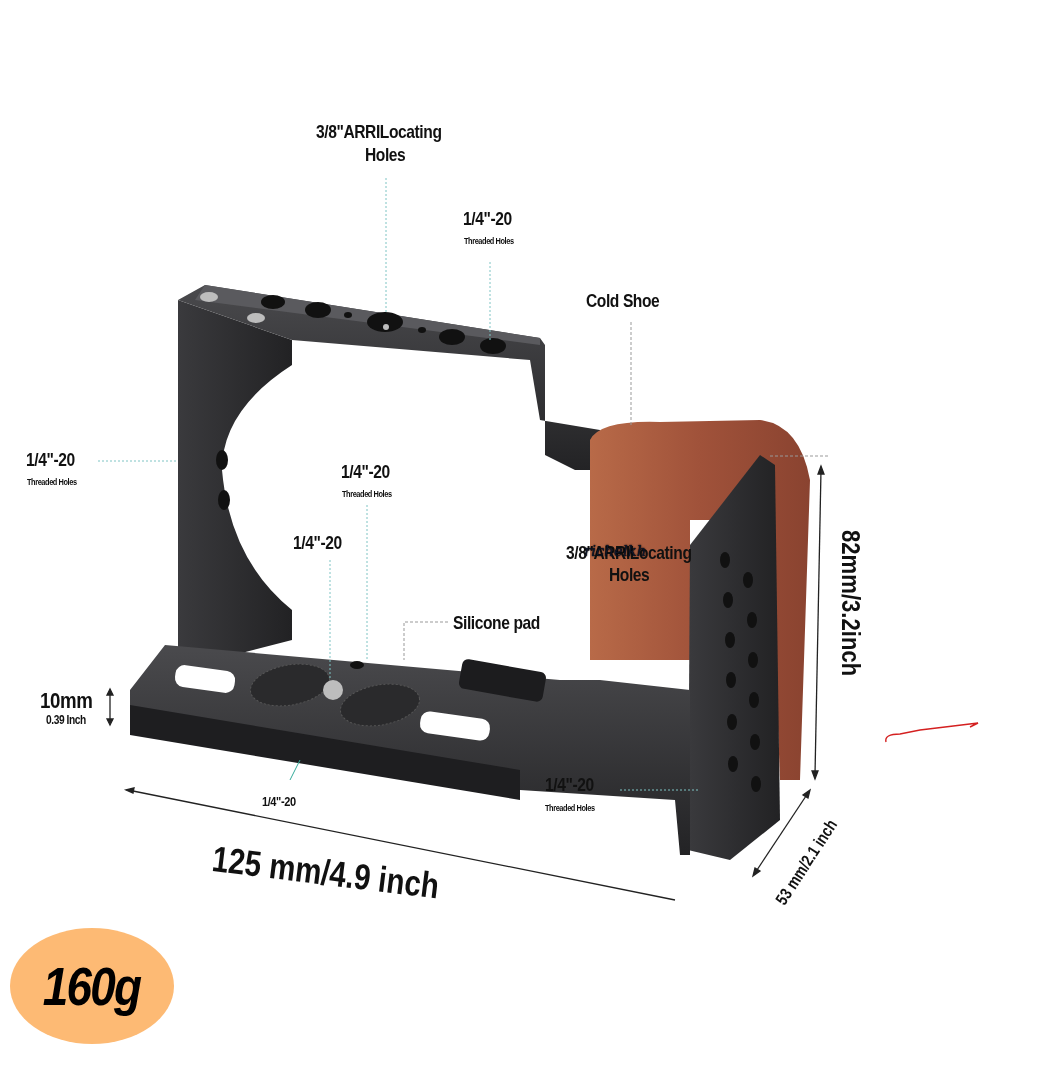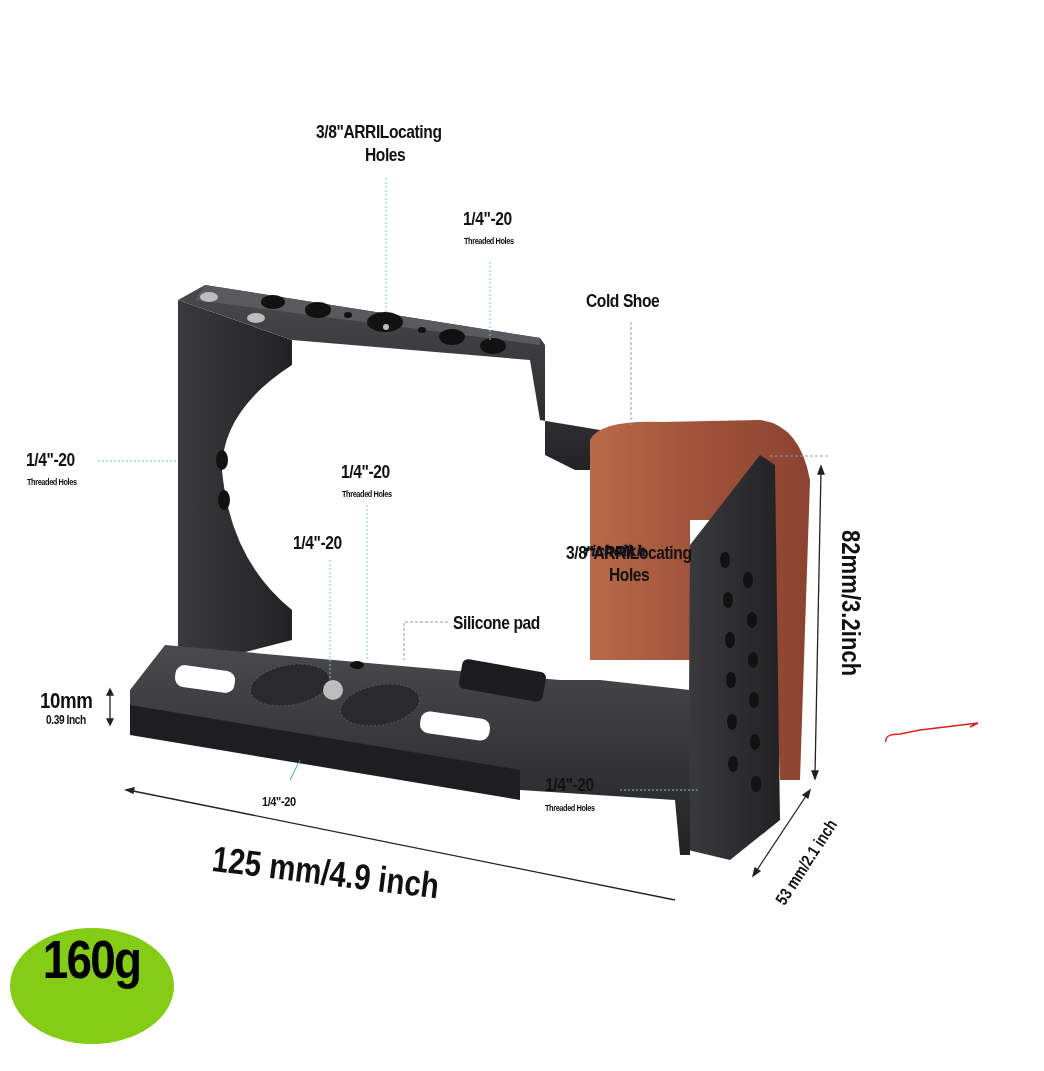--- a/index.html
+++ b/index.html
@@ -2,21 +2,21 @@
 <html><head>
 <meta charset="utf-8">
 <style>
   html,body{margin:0;padding:0;background:#ffffff;}
   body{width:1044px;height:1071px;position:relative;overflow:hidden;font-family:"Liberation Sans",sans-serif;}
   .lbl{position:absolute;color:#111;font-weight:bold;font-family:"Liberation Sans",sans-serif;white-space:nowrap;letter-spacing:-0.5px;}
   .big{font-size:19px;transform:scaleX(0.82);transform-origin:left top;}
   .small{font-size:9px;transform:scaleX(0.82);transform-origin:left top;}
   .center{text-align:center;}
   svg{position:absolute;left:0;top:0;}
-  .weight{position:absolute;left:10px;top:928px;width:164px;height:116px;border-radius:50%;background:#84cc16;display:flex;align-items:flex-start;justify-content:center;}
+  .weight{position:absolute;left:10px;top:928px;width:164px;height:116px;border-radius:50%;background:#fdba74;display:flex;align-items:center;justify-content:center;font-style:italic;}
   .weight span{font-size:54px;font-weight:bold;color:#000;transform:scaleX(0.85);letter-spacing:-2px;}
   .dim-rot{position:absolute;font-weight:bold;color:#111;white-space:nowrap;}
   .watermark{position:absolute;font-family:"DejaVu Serif",serif;font-size:15px;color:#0f172a;text-shadow:0 0 2px #000,0 0 1px #000;font-style:italic;}
 </style>
 </head>
 <body>
 
 <svg width="1044" height="1071" viewBox="0 0 1044 1071">
   <defs>
     <linearGradient id="metalG" x1="0" y1="0" x2="0" y2="1">

